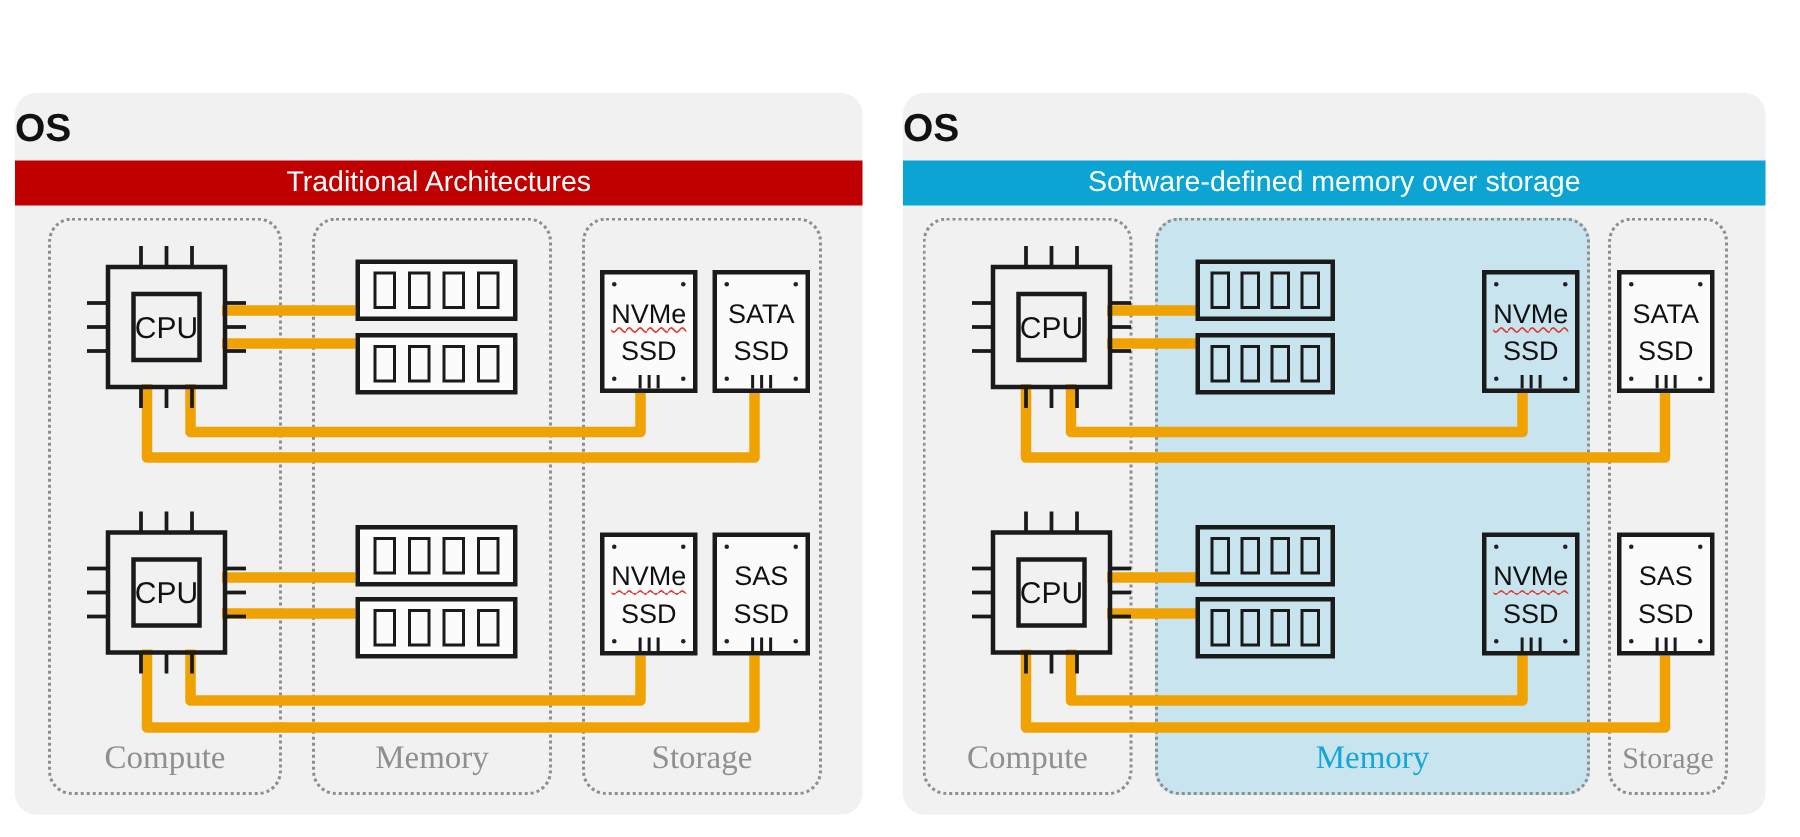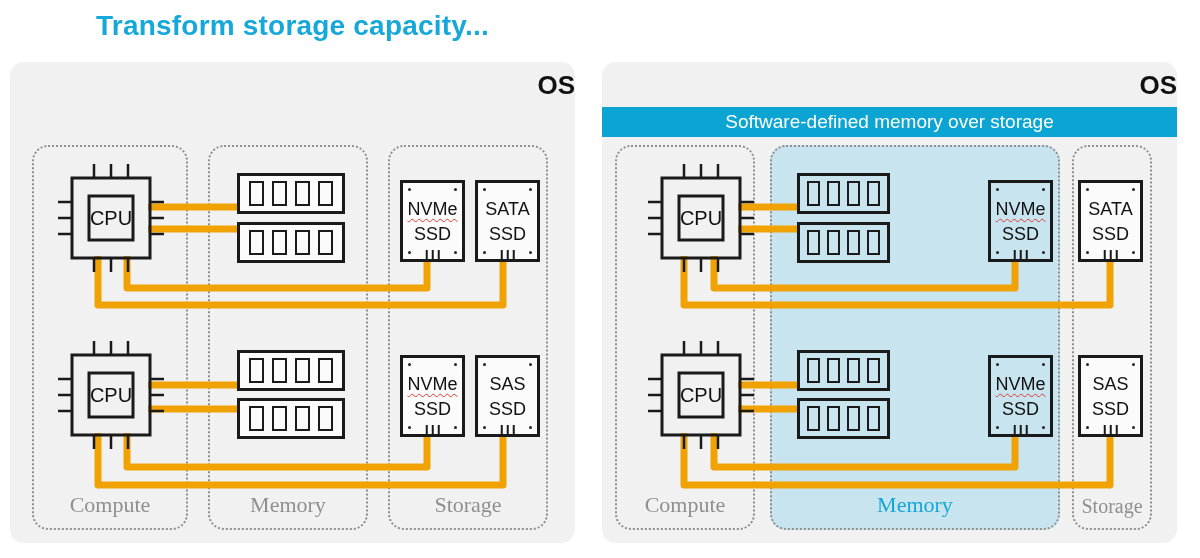--- a/index.html
+++ b/index.html
@@ -14,21 +14,21 @@
 
   .big-title{position:absolute;top:10px;text-align:center;font-size:28px;font-weight:bold;
     color:var(--title-cyan);letter-spacing:.2px;}
   .bt-left{left:10px;width:565px;}
   .bt-right{left:602px;width:575px;}
 
   .panel{position:absolute;top:62px;height:481px;background:var(--panel-bg);border-radius:14px;}
   .panel-left{left:10px;width:565px;}
   .panel-right{left:602px;width:575px;}
 
-  .os{position:absolute;top:8px;left:0;right:0;text-align:right;font-size:26px;font-weight:bold;color:#111;}
+  .os{position:absolute;top:8px;left:0;right:0;text-align:left;font-size:26px;font-weight:bold;color:#111;}
   .banner{position:absolute;top:45px;left:0;right:0;height:30px;line-height:30px;text-align:center;
     color:#fff;font-size:19px;}
   .banner-red{background:var(--banner-red);}
   .banner-cyan{background:var(--banner-cyan);}
 
   .col{position:absolute;top:83px;height:385px;border:2.5px dotted var(--dotted);border-radius:16px;font-family:Liberation Serif, serif;}
   .col-blue{background:var(--memory-fill);}
   .col-label{position:absolute;bottom:10px;left:0;right:0;text-align:center;font-size:22px;
     color:var(--label-gray);white-space:nowrap;overflow:hidden;}
   .col-label.cyan{color:var(--accent-cyan);}
@@ -57,24 +57,24 @@
   .screw.bl{bottom:5px;left:5px;} .screw.br{bottom:5px;right:5px;}
   .ssd-pins{position:absolute;bottom:0;left:50%;transform:translateX(-50%);width:2.5px;height:9px;
     background:var(--outline);box-shadow:-6px 0 0 var(--outline),6px 0 0 var(--outline);}
   .sp-wavy{text-decoration:underline wavy #e0392e;text-decoration-thickness:1px;text-underline-offset:3px;}
 </style>
 </head>
 <body>
 
 <div class="page">
 
-  <div class="big-title bt-left">Transform storage capacity...</div>
 
   <div class="panel panel-left">
     <div class="os">OS</div>
+    <div class="banner banner-red">Traditional Architectures</div>
 
     <div class="col" style="left:22px;width:156px;">
       <div class="col-label">Compute</div>
     </div>
     <div class="col" style="left:198px;width:160px;">
       <div class="col-label">Memory</div>
     </div>
     <div class="col" style="left:378px;width:160px;">
       <div class="col-label">Storage</div>
     </div>

